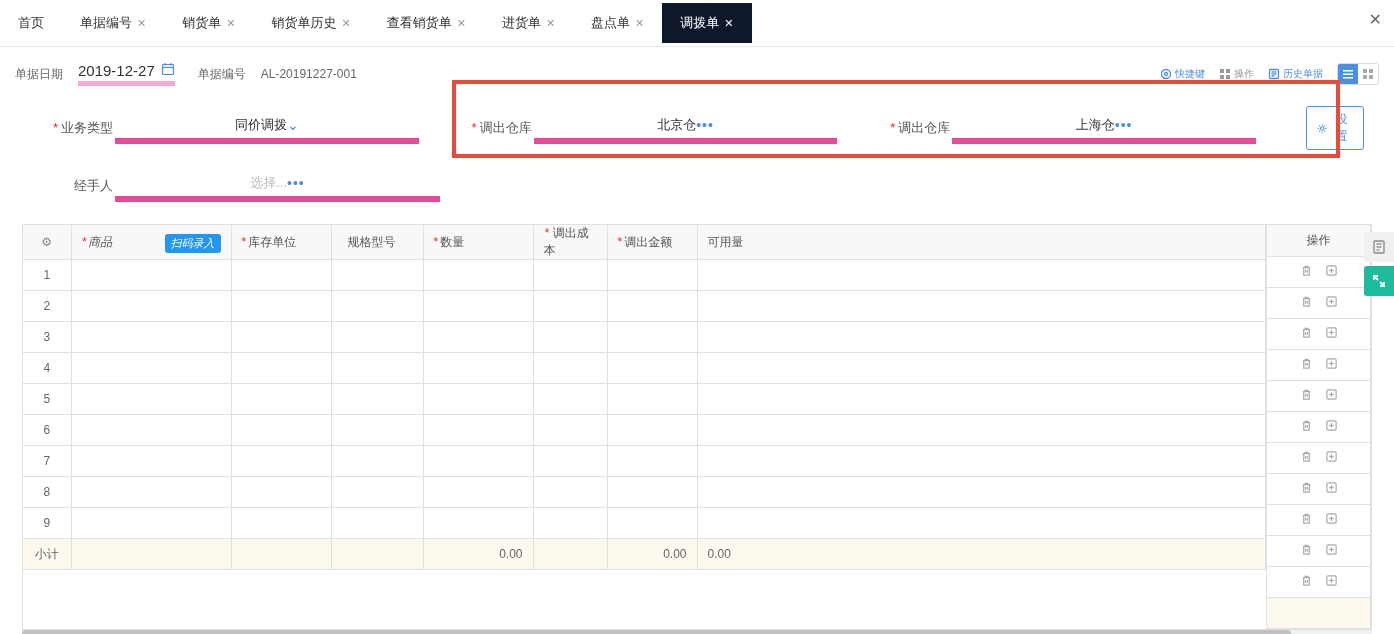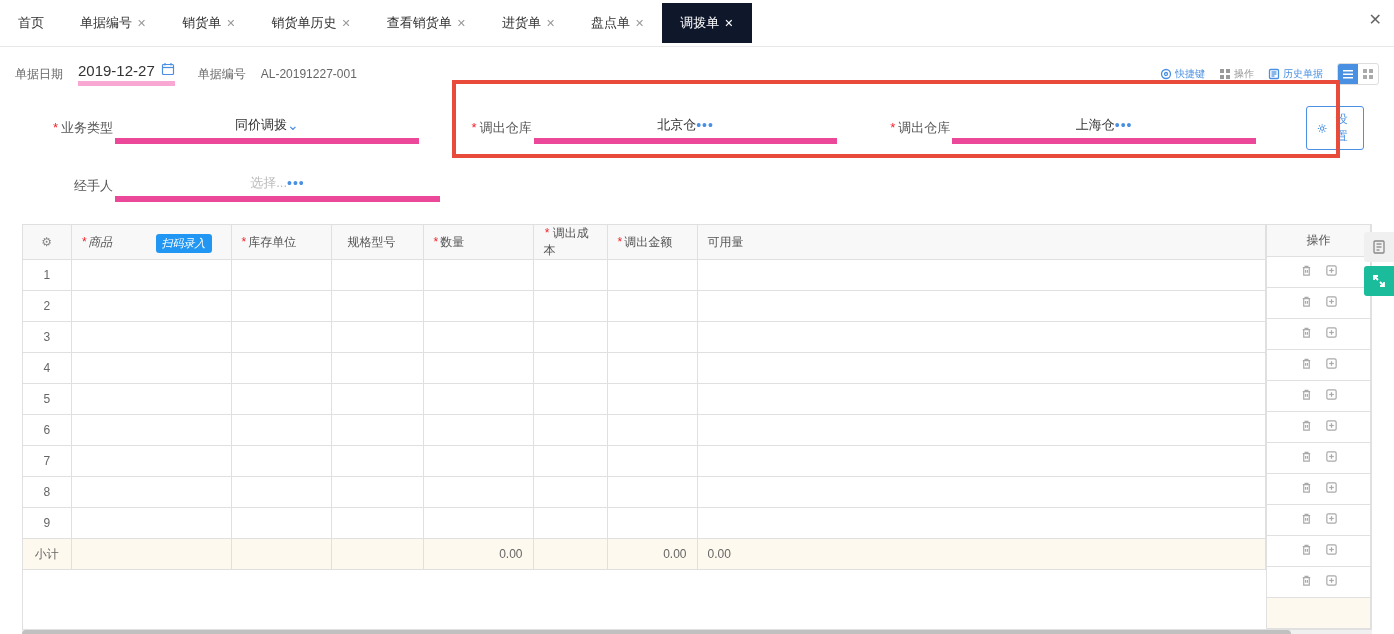--- a/index.html
+++ b/index.html
@@ -234,21 +234,21 @@
     .col-amount { width: 90px; }
     .col-avail { width: auto; }
     .col-ops { width: 104px; text-align: center; }
     .scan-badge {
       background: #2196f3;
       color: #fff;
       font-size: 11px;
       padding: 2px 6px;
       border-radius: 3px;
       position: absolute;
-      right: 19px;
+      right: 10px;
     }
     .row-actions {
       display: flex;
       justify-content: center;
       gap: 12px;
       color: #aaa;
     }
     .row-action {
       cursor: pointer;
       font-size: 13px;

